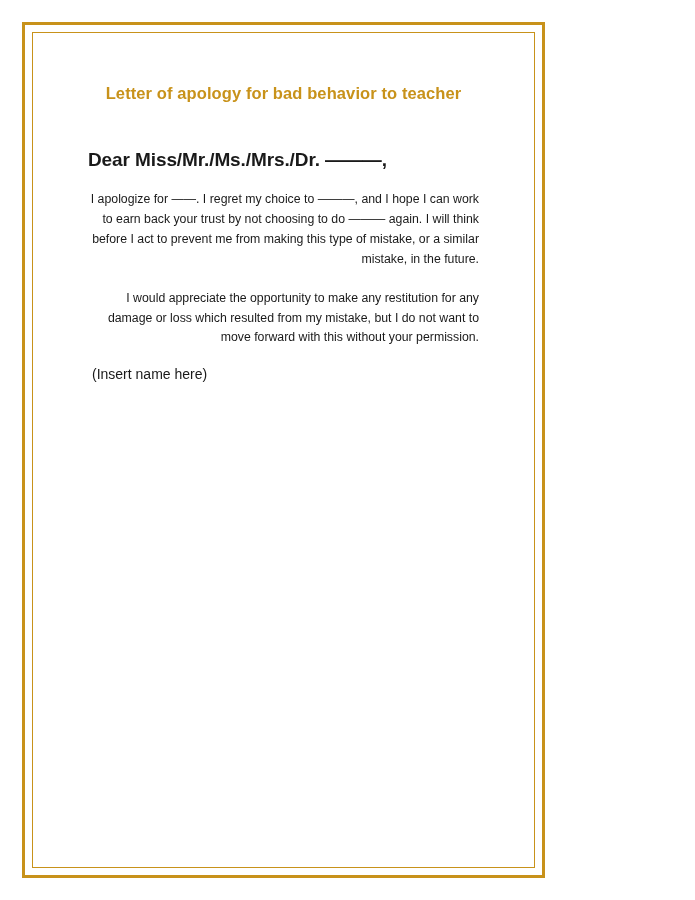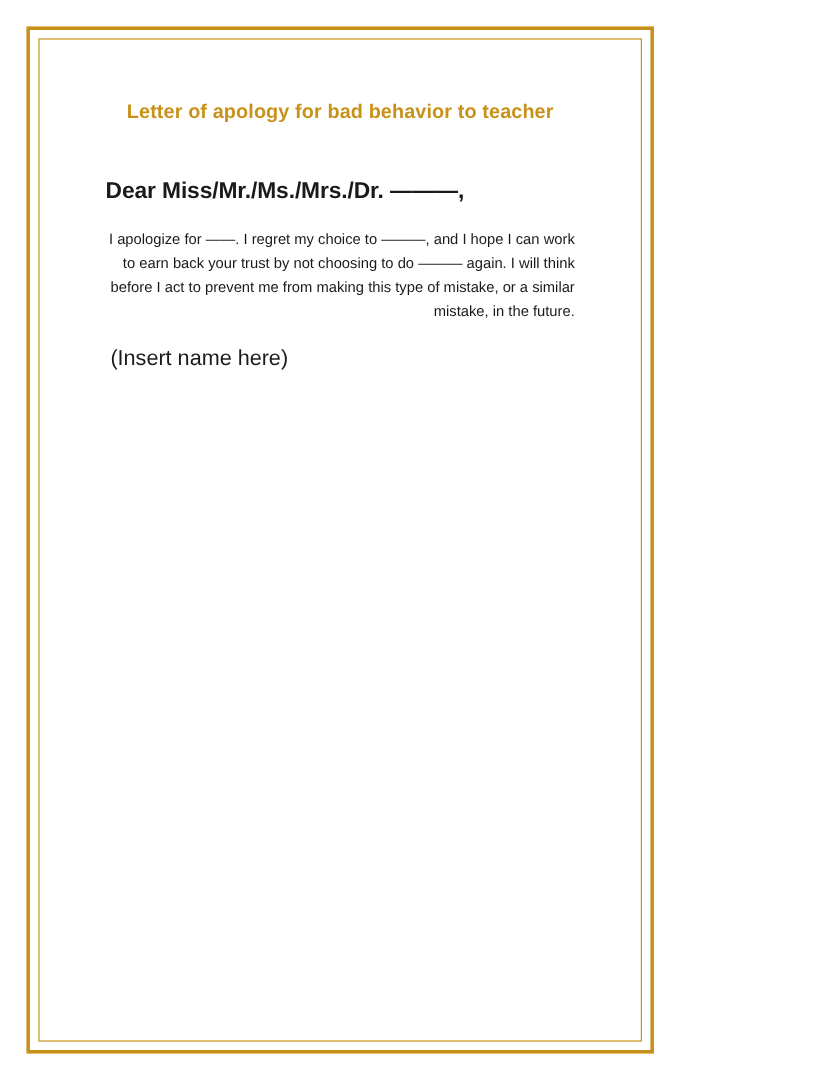--- a/index.html
+++ b/index.html
@@ -76,38 +76,39 @@
 
   .closing {
     margin-top: 26px;
     font-size: 13.5px;
     font-weight: bold;
     color: #1a1a1a;
   }
 
   .signature-line {
     margin-top: 18px;
-    font-size: 18px;
+    font-size: 14px;
     color: #1a1a1a;
     padding-left: 4px;
   }
 </style>
 </head>
 <body>
 
 <div class="page-frame">
   <div class="page-frame-inner">
     <div class="doc-body">
 
       <h1 class="doc-title">Letter of apology for bad behavior to teacher</h1>
 
       <p class="salutation">Dear Miss/Mr./Ms./Mrs./Dr. ———,</p>
 
       <p class="para">I apologize for ——. I regret my choice to ———, and I hope I can work to earn back your trust by not choosing to do ——— again. I will think before I act to prevent me from making this type of mistake, or a similar mistake, in the future.</p>
 
+      <p class="para">I would appreciate the opportunity to make any restitution for any damage or loss which resulted from my mistake, but I do not want to move forward with this without your permission.</p>
 
 
 
       <p class="signature-line">(Insert name here)</p>
 
     </div>
   </div>
 </div>
 
 </body></html>

